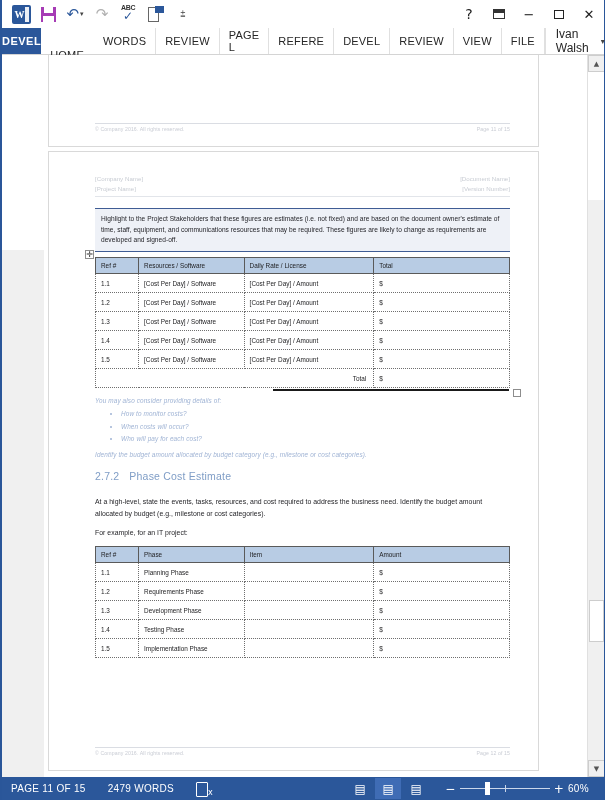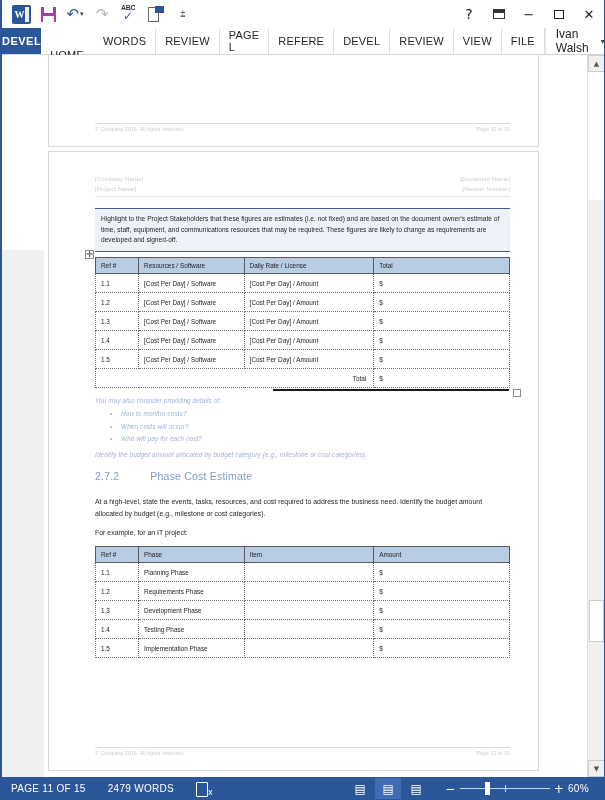--- a/index.html
+++ b/index.html
@@ -231,21 +231,21 @@
     list-style: disc;
   }
   ul.helplist li {
     font-size: 6.4px; color: #9fb3d4; font-style: italic;
     line-height: 1.95; letter-spacing: .12px;
   }
 
   h3.sechead {
     font-size: 10.5px; color: #7f9dc6; font-weight: normal;
     margin: 10px 0 14px 0; letter-spacing: .2px;
-    display: flex; gap: 31px;
+    display: flex; gap: 10px;
   }
 
   p.bodytext {
     font-size: 6.9px; color: #242428; line-height: 1.75;
     margin: 0 0 7px 0; letter-spacing: .02px;
   }
 
   
   .vscroll {
     position: absolute; right: 0; top: 0; bottom: 0; width: 17px;

